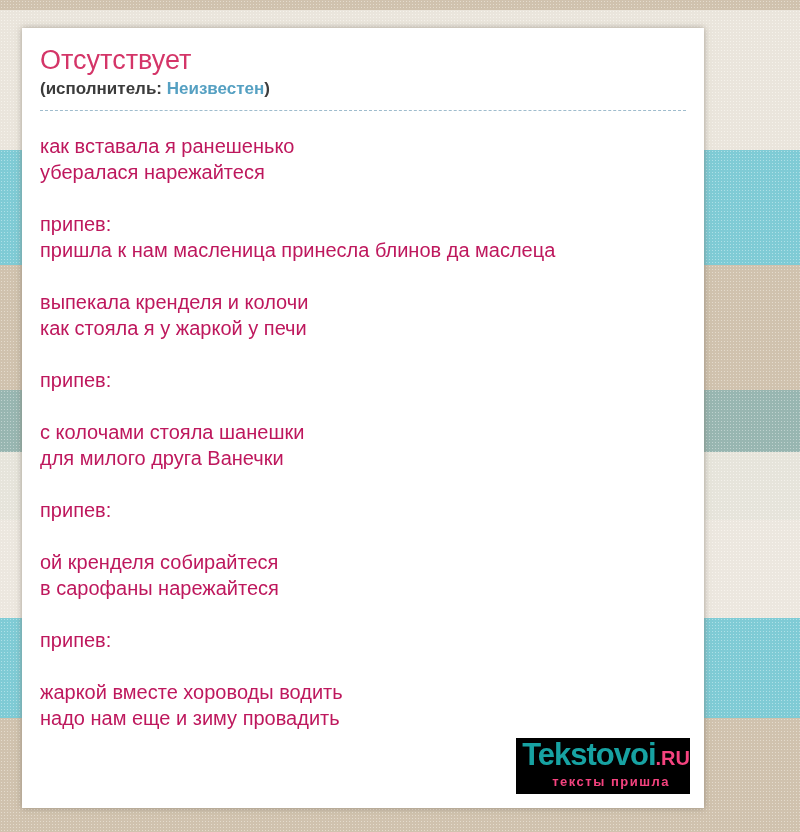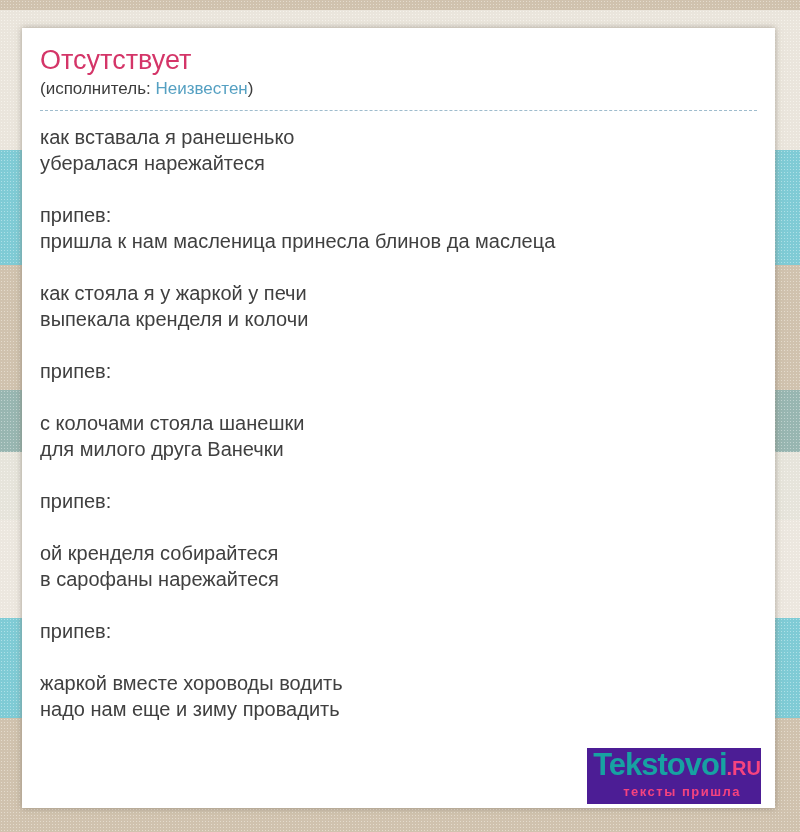--- a/index.html
+++ b/index.html
@@ -18,46 +18,47 @@
   .s3{top:150px;height:115px;background-color:#82d0da;}
   .s4{top:265px;height:125px;background-color:#d5c7b2;}
   .s5{top:390px;height:62px;background-color:#9cbab5;}
   .s6{top:452px;height:68px;background-color:#eceae0;}
   .s7{top:520px;height:98px;background-color:#f2ede4;}
   .s8{top:618px;height:100px;background-color:#82d0da;}
   .s9{top:718px;height:114px;background-color:#d5c7b2;}
 
   
   .card{
-    position:absolute;left:22px;top:28px;width:753px;height:780px;
+    position:absolute;left:22px;top:28px;width:682px;height:780px;
     background:#ffffff;z-index:1;
     box-shadow:0 0 6px rgba(110,100,85,0.55);
     box-sizing:border-box;
     padding:16px 18px 0 18px;
   }
   .title{
     margin:0;padding:0;
     font-size:27px;line-height:32px;font-weight:400;
     color:#d43568;
   }
   .artist-line{
     font-size:17px;line-height:22px;color:#3c3c3c;
     padding:2px 0 10px 0;
     border-bottom:1px dashed #9fbccd;
+    font-weight:bold;
   }
   .artist-link{color:#55a0c2;text-decoration:none;cursor:pointer;}
   .lyrics{
-    margin-top:13px;
-    font-size:20px;line-height:26px;color:#404040;
+    margin-top:22px;
+    font-size:20px;line-height:26px;color:#be185d;
   }
   .lyric-line{white-space:pre;}
   
   .logo{
-    position:absolute;right:14px;bottom:4px;
-    text-align:right;cursor:pointer;background:#4c1d95;
+    position:absolute;right:14px;bottom:14px;
+    text-align:right;cursor:pointer;background:#000000;
     padding-left:6px;
   }
   .logo-row{line-height:34px;white-space:nowrap;}
   .logo-brand{
     color:#17a2a2;font-size:31px;font-weight:bold;letter-spacing:-1px;
   }
   .logo-tld{
     color:#f5437f;font-size:20px;font-weight:bold;letter-spacing:0;
   }
   .logo-tagline{
@@ -87,22 +88,22 @@
     <div class="artist-line"><span>(исполнитель: </span><a class="artist-link">Неизвестен</a><span>)</span></div>
   </div>
 
   <div class="lyrics">
       <div class="lyric-line">как вставала я ранешенько</div>
       <div class="lyric-line">убералася нарежайтеся</div>
       <div class="lyric-line">&nbsp;</div>
       <div class="lyric-line">припев:</div>
       <div class="lyric-line">пришла к нам масленица принесла блинов да маслеца</div>
       <div class="lyric-line">&nbsp;</div>
+      <div class="lyric-line">выпекала кренделя и колочи</div>
       <div class="lyric-line">как стояла я у жаркой у печи</div>
-      <div class="lyric-line">выпекала кренделя и колочи</div>
       <div class="lyric-line">&nbsp;</div>
       <div class="lyric-line">припев:</div>
       <div class="lyric-line">&nbsp;</div>
       <div class="lyric-line">с колочами стояла шанешки</div>
       <div class="lyric-line">для милого друга Ванечки</div>
       <div class="lyric-line">&nbsp;</div>
       <div class="lyric-line">припев:</div>
       <div class="lyric-line">&nbsp;</div>
       <div class="lyric-line">ой кренделя собирайтеся</div>
       <div class="lyric-line">в сарофаны нарежайтеся</div>

